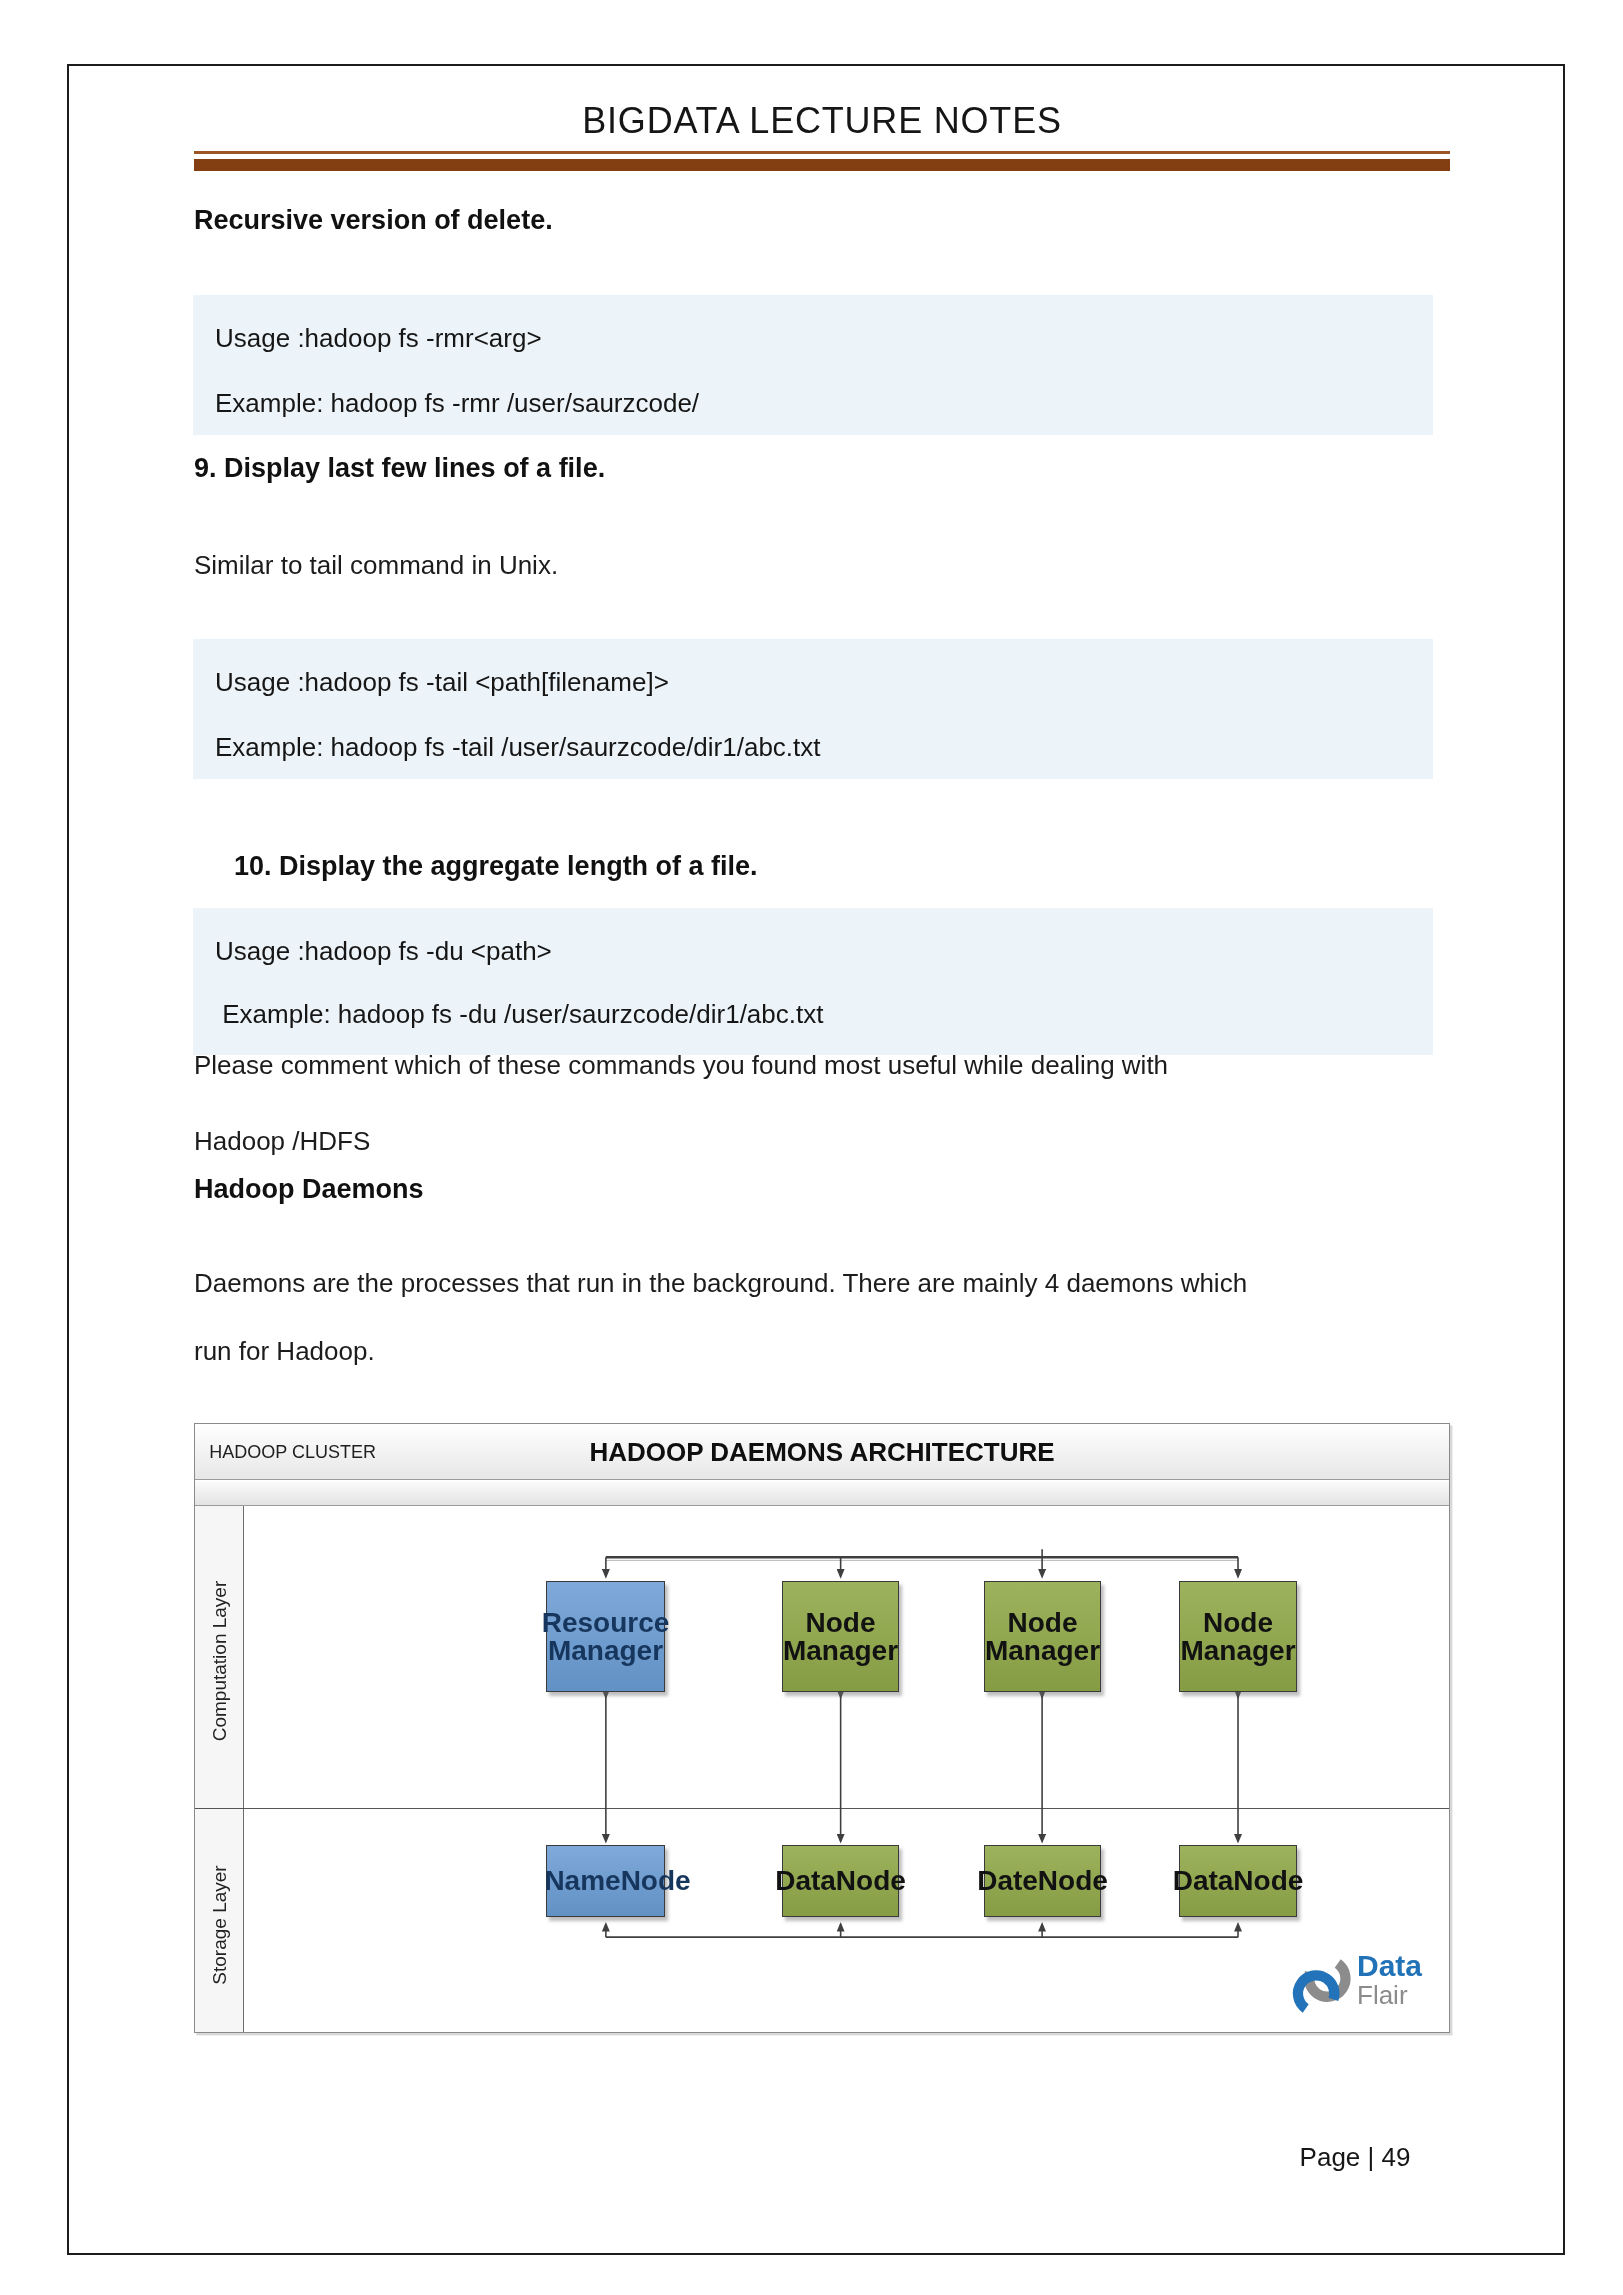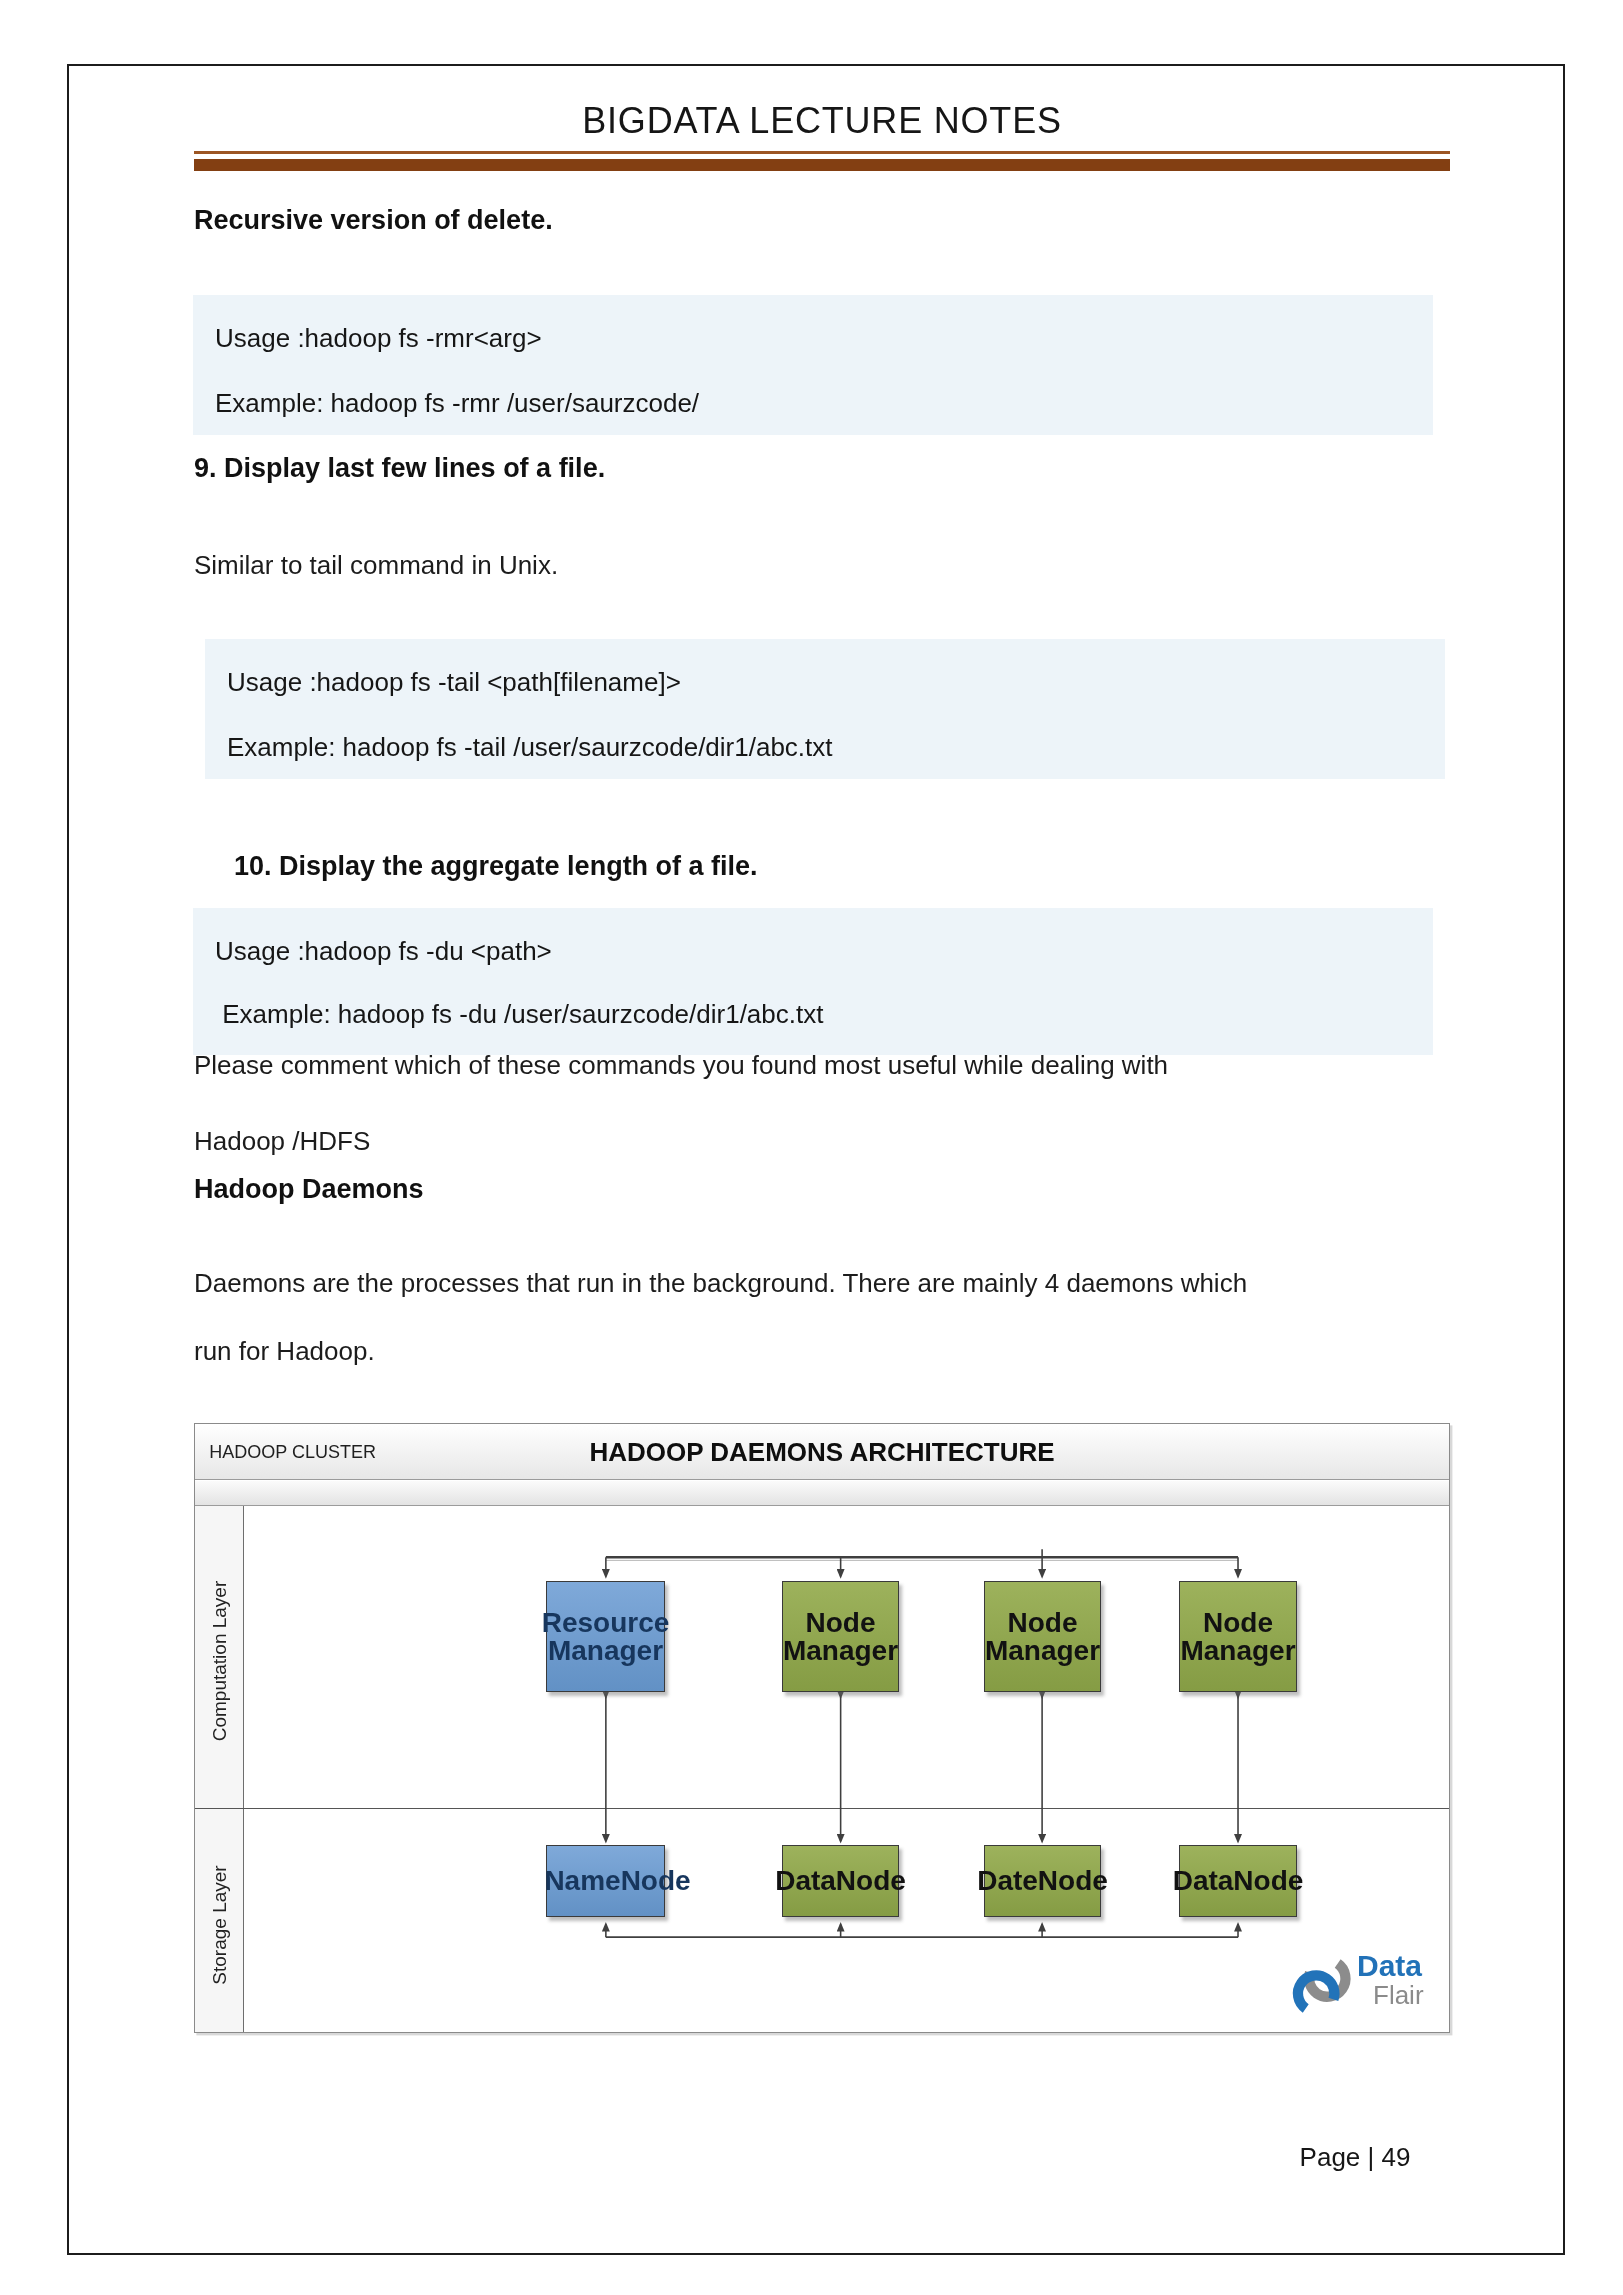--- a/index.html
+++ b/index.html
@@ -41,21 +41,21 @@
        align-items:center;justify-content:center;text-align:center;font-weight:bold;
        box-shadow:3.2px 4px 3.2px rgba(110,110,110,.45);}
   .box.blue{background:linear-gradient(#7fa9d9,#6291c5);color:#17365d;}
   .box.green{background:linear-gradient(#9db25c,#859c44);color:#121212;text-align:center;}
   .box .l{font-size:28px;line-height:28px;}
 
   
   #logo{position:absolute;left:1094px;top:444px;width:174px;height:79px;}
   #logo .txt{position:absolute;left:68px;top:0;}
   #logo .t1{font-size:30px;font-weight:bold;color:#2272b8;line-height:32px;}
-  #logo .t2{font-size:26px;color:#8b8b8b;line-height:27px;margin-left:16px;}
+  #logo .t2{font-size:26px;color:#8b8b8b;line-height:27px;margin-left:0;}
 
   #page-number{left:1268px;top:2142px;width:174px;text-align:center;font-size:26px;color:#161616;}
 </style>
 </head>
 <body>
 
 <div class="abs" id="page-frame"></div>
 
 <div class="abs" id="doc-title">BIGDATA LECTURE NOTES</div>
 <div class="abs" id="rule-thin"></div>
@@ -64,21 +64,21 @@
 <div class="abs h" style="top:205px;">Recursive version of delete.</div>
 
 <div class="abs hl" style="top:295px;height:140px;">
   <span class="line">Usage :hadoop fs -rmr&lt;arg&gt;</span>
   <span class="line">Example: hadoop fs -rmr /user/saurzcode/</span>
 </div>
 
 <div class="abs h" style="top:453px;">9. Display last few lines of a file.</div>
 <div class="abs p" style="top:550px;">Similar to tail command in Unix.</div>
 
-<div class="abs hl" style="top:639px;height:140px;margin-left:12px;">
+<div class="abs hl" style="top:639px;height:140px;">
   <span class="line">Usage :hadoop fs -tail &lt;path[filename]&gt;</span>
   <span class="line">Example: hadoop fs -tail /user/saurzcode/dir1/abc.txt</span>
 </div>
 
 <div class="abs h" style="top:851px;margin-left:40px;">10. Display the aggregate length of a file.</div>
 
 <div class="abs hl" style="top:908px;height:147px;padding-top:12px;">
   <span class="line" style="line-height:63px;">Usage :hadoop fs -du &lt;path&gt;</span>
   <span class="line" style="line-height:63px;"> Example: hadoop fs -du /user/saurzcode/dir1/abc.txt</span>
 </div>

